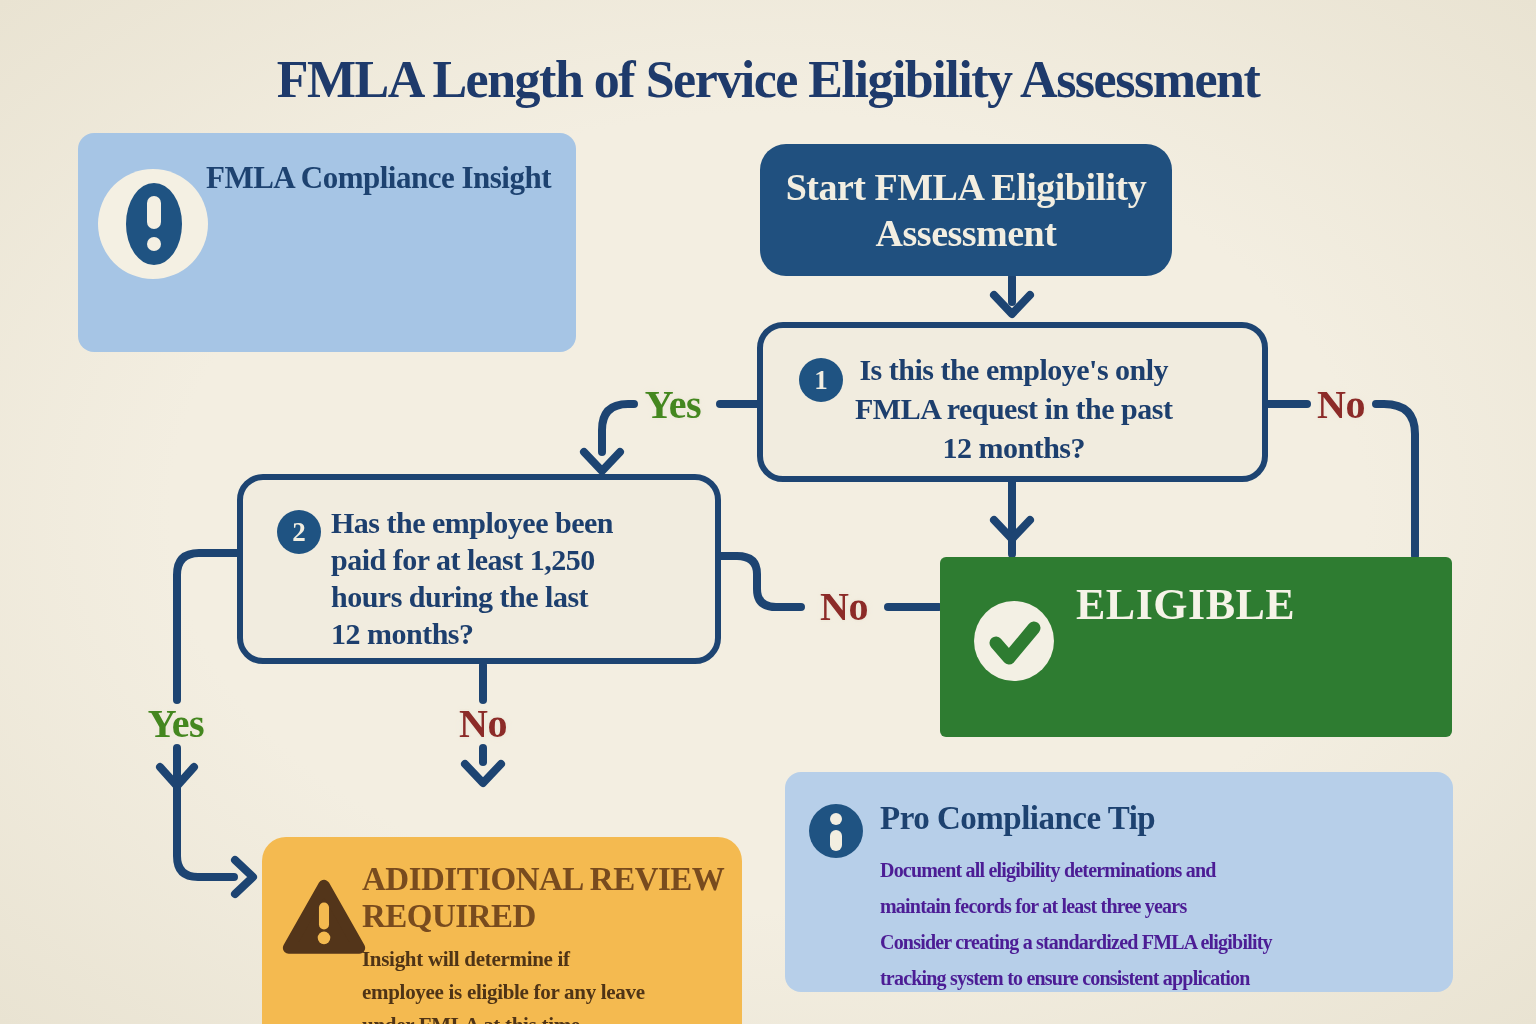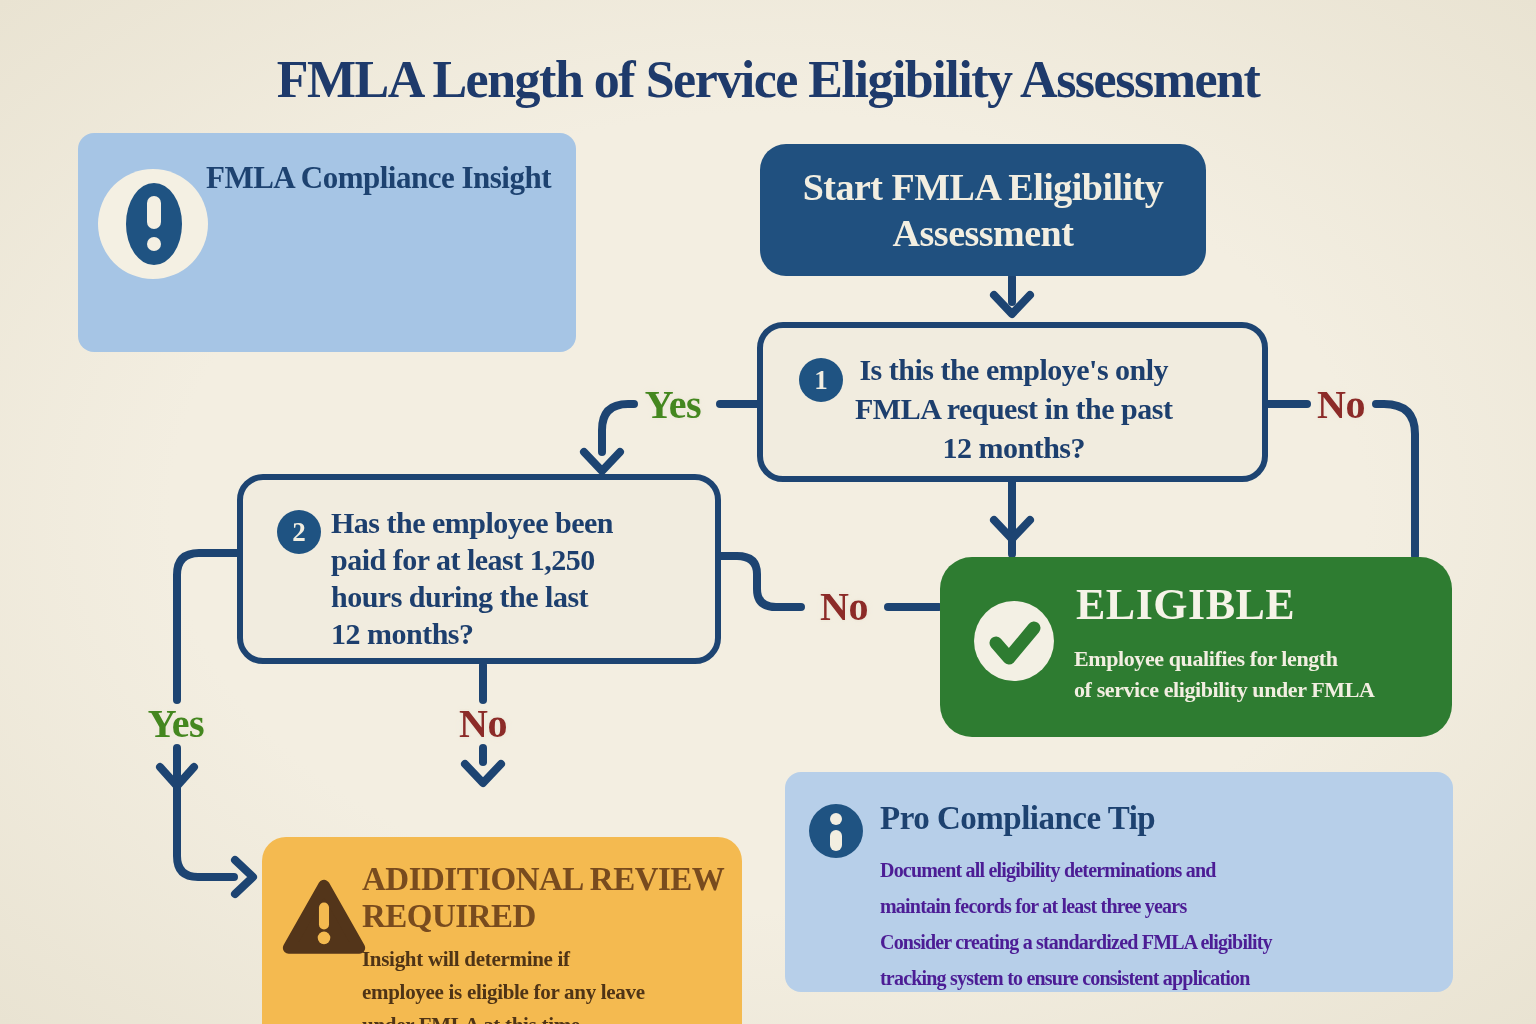--- a/index.html
+++ b/index.html
@@ -30,39 +30,39 @@
   .insight{left:78px;top:133px;width:498px;height:219px;background:#a6c5e5;border-radius:16px;}
   .insight-icon{left:20px;top:36px;width:110px;height:110px;background:#f4f0e3;border-radius:50%;}
   .insight-oval{left:28px;top:14px;width:56px;height:82px;background:#1f5382;border-radius:50%;}
   .insight-oval::before{content:"";position:absolute;left:21px;top:13px;width:14px;height:33px;background:#f4f0e3;border-radius:7px;}
   .insight-oval::after{content:"";position:absolute;left:21px;top:54px;width:14px;height:14px;background:#f4f0e3;border-radius:50%;}
   .insight-title{left:128px;top:27px;font-size:31px;font-weight:bold;color:#1d4270;letter-spacing:-0.5px;}
   .insight-body{left:38px;top:72px;width:542px;font-size:23px;line-height:33px;font-weight:bold;color:#1d4270;letter-spacing:-0.5px;}
   .insight-body .spacer{float:left;width:88px;height:66px;}
   
   .start{
-    left:760px;top:144px;width:446px;height:132px;background:#20507f;border-radius:26px;
+    left:760px;top:144px;width:412px;height:132px;background:#20507f;border-radius:26px;
     display:flex;align-items:center;justify-content:center;text-align:center;
     color:#f2eee1;font-size:38px;font-weight:bold;line-height:46px;letter-spacing:-0.5px;
   }
   
   .qbox{background:#f1ecdf;border:6px solid #1d4472;border-radius:26px;}
   .q1{left:757px;top:322px;width:511px;height:160px;}
   .q2{left:237px;top:474px;width:484px;height:190px;}
   .badge{
     width:44px;height:44px;border-radius:50%;background:#1f5382;color:#f2eee1;
     font-size:27px;font-weight:bold;display:flex;align-items:center;justify-content:center;
   }
   .qtext{font-weight:bold;color:#1d3f6e;font-size:30px;letter-spacing:-0.5px;}
   .q1 .qtext{left:92px;top:22px;line-height:39px;text-align:center;}
   .q2 .qtext{left:88px;top:24px;line-height:37px;}
   .q1 .badge{left:36px;top:30px;}
   .q2 .badge{left:34px;top:30px;}
   
-  .eligible{left:940px;top:557px;width:512px;height:180px;background:#2e7c31;border-radius:32px;}
+  .eligible{left:940px;top:557px;width:512px;height:180px;background:#2e7c31;border-radius:6px;}
   .check-circle{left:34px;top:44px;width:80px;height:80px;background:#f3f0e4;border-radius:50%;}
   .eligible-title{left:136px;top:22px;font-size:44px;font-weight:bold;color:#f6f3e8;letter-spacing:0.5px;}
   .eligible-body{left:134px;top:86px;font-size:22px;line-height:31px;font-weight:bold;color:#f2eee1;letter-spacing:-0.4px;}
   
   .review{left:262px;top:837px;width:480px;height:213px;background:#f4ba50;border-radius:24px;}
   .review-title{left:100px;top:24px;font-size:33px;font-weight:bold;color:#784b1e;line-height:37px;letter-spacing:-0.5px;}
   .review-body{left:100px;top:106px;font-size:21px;line-height:33px;font-weight:bold;color:#4f3416;letter-spacing:-0.3px;}
   .warn-svg{left:20px;top:40px;}
   
   .tip{left:785px;top:772px;width:668px;height:220px;background:#b7cfe9;border-radius:16px;}
@@ -134,22 +134,20 @@
 12 months?</div>
   </div>
 
   <div class="abs box eligible">
     <div class="abs check-circle">
       <svg width="80" height="80" viewBox="0 0 80 80">
         <polyline points="22,42 35,57 60,27" fill="none" stroke="#2e7c31" stroke-width="13" stroke-linecap="round" stroke-linejoin="round"></polyline>
       </svg>
     </div>
     <div class="abs eligible-title">ELIGIBLE</div>
-    <div class="abs eligible-body ml">Employee qualifies for length
-of service eligibility under FMLA</div>
   </div>
 
   <div class="abs box review">
     <svg class="abs warn-svg" width="84" height="78" viewBox="0 0 100 92">
       <polygon points="50,10 92,84 8,84" fill="#53351a" stroke="#53351a" stroke-width="14" stroke-linejoin="round"></polygon>
       <rect x="44" y="30" width="12" height="32" rx="6" fill="#f4ba50"></rect>
       <circle cx="50" cy="72" r="7.5" fill="#f4ba50"></circle>
     </svg>
     <div class="abs review-title ml">ADIDITIONAL REVIEW
 REQUIRED</div>

